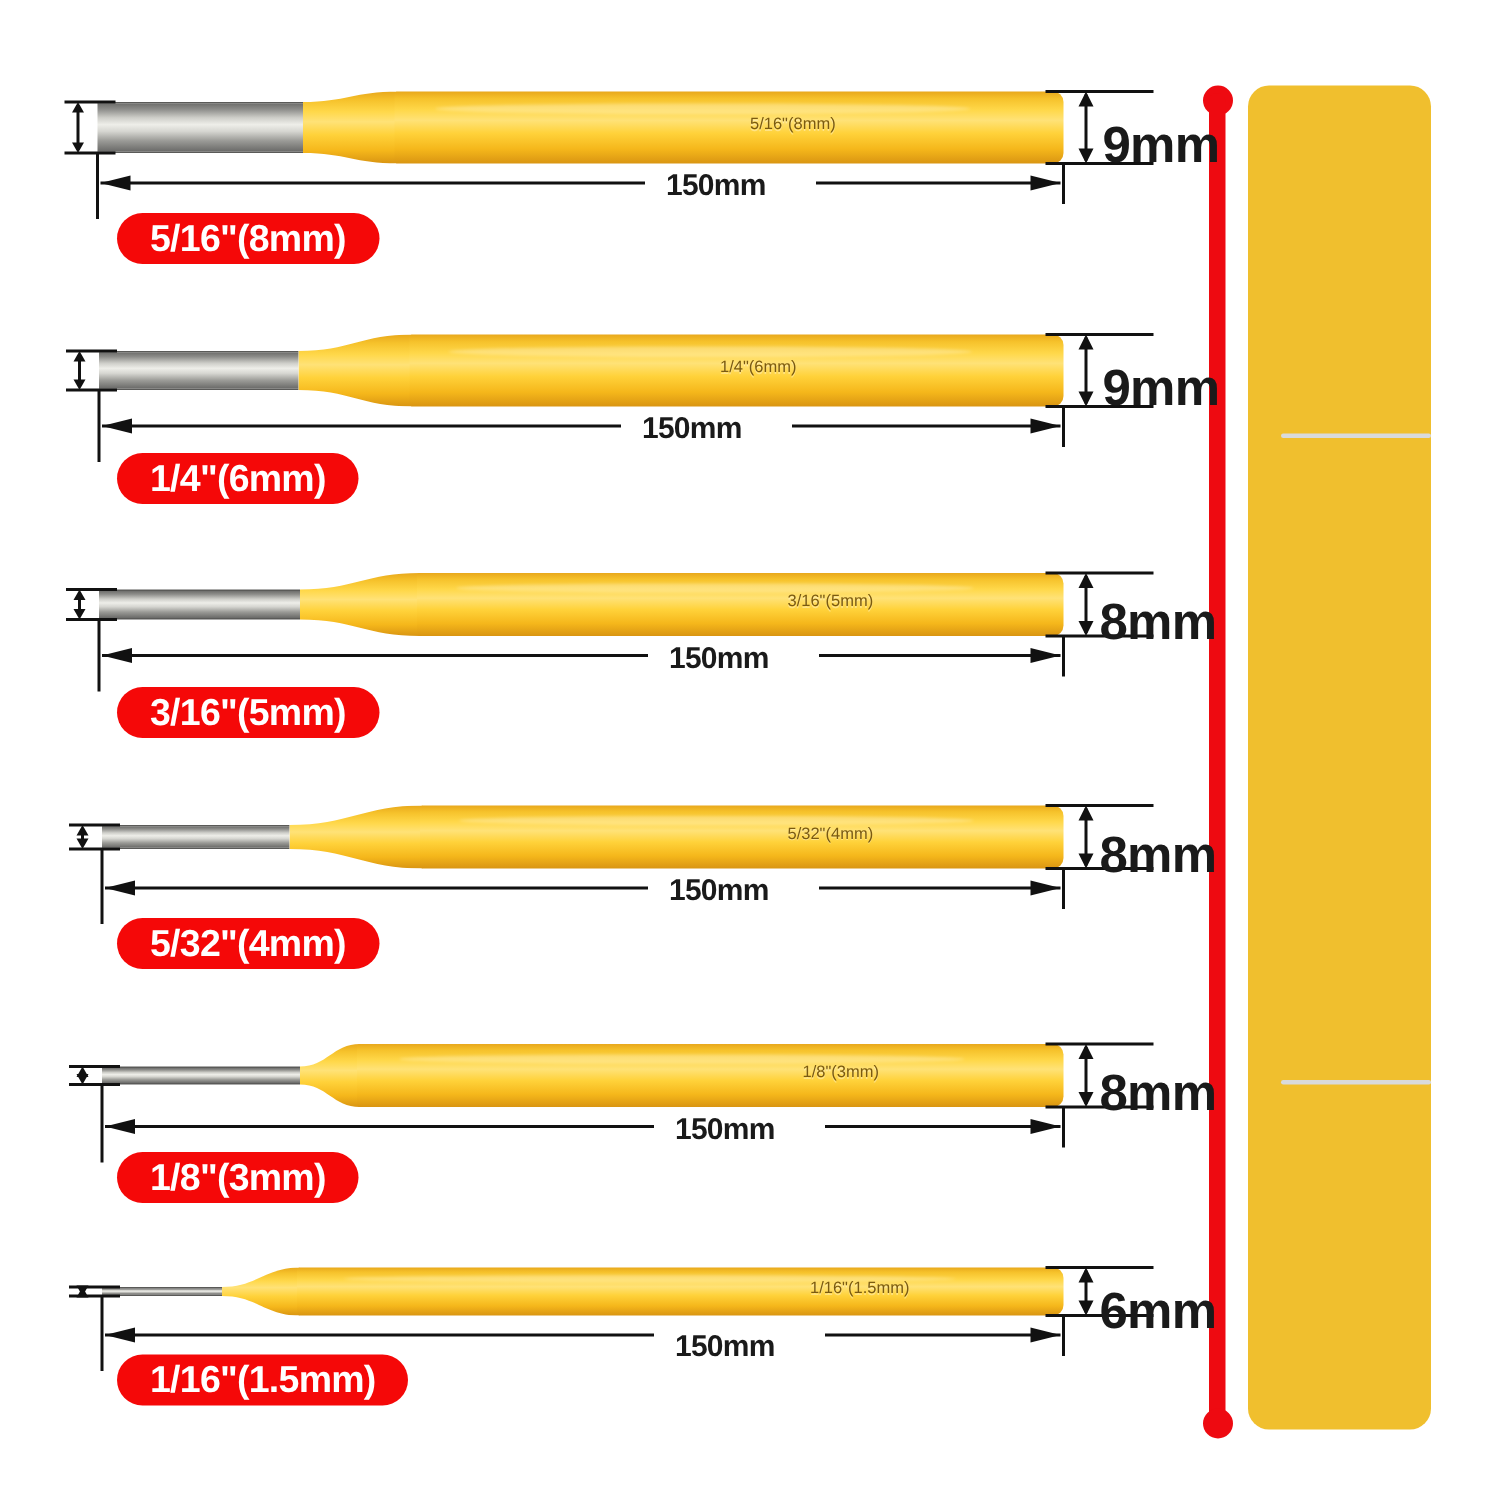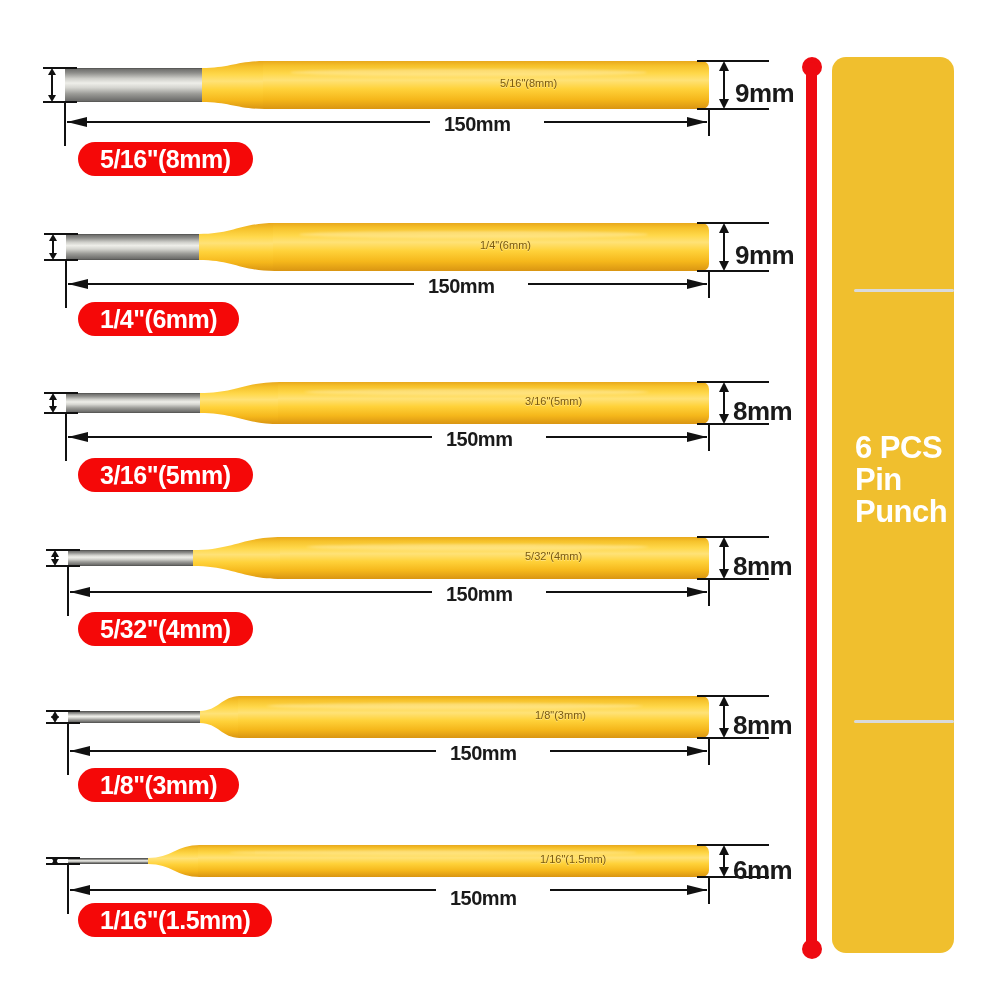--- a/index.html
+++ b/index.html
@@ -97,21 +97,21 @@
     position: absolute;
     font-size: 20px;
     font-weight: bold;
     color: #1a1a1a;
     letter-spacing: -0.5px;
     white-space: nowrap;
     z-index: 6;
   }
   .dia-label {
     position: absolute;
-    font-size: 26px;
+    font-size: 34px;
     font-weight: bold;
     color: #1a1a1a;
     letter-spacing: -0.5px;
     white-space: nowrap;
     z-index: 6;
   }
 
   
   .pill {
     position: absolute;
@@ -421,19 +421,16 @@
         <div class="pill" style="left: 78px; top: 77px;">1/16"(1.5mm)</div>
       </div>
     </div>
 
   <div class="red-cap" style="left:802px; top:57px; width:20px; height:20px;"></div>
   <div class="red-bar" style="left:806px; top:62px; width:11px; height:894px;"></div>
   <div class="red-cap" style="left:802px; top:939px; width:20px; height:20px;"></div>
 
   <div class="side-card" style="left:832px; top:57px; width:122px; height:896px;">
     <div class="side-rule" style="left:22px; top:232px; width:100px;"></div>
-    <div class="side-title" style="left:23px; top:375px;">6 PCS
-Pin
-Punch</div>
     <div class="side-rule" style="left:22px; top:663px; width:100px;"></div>
   </div>
 
 </div>
 
 </body></html>

